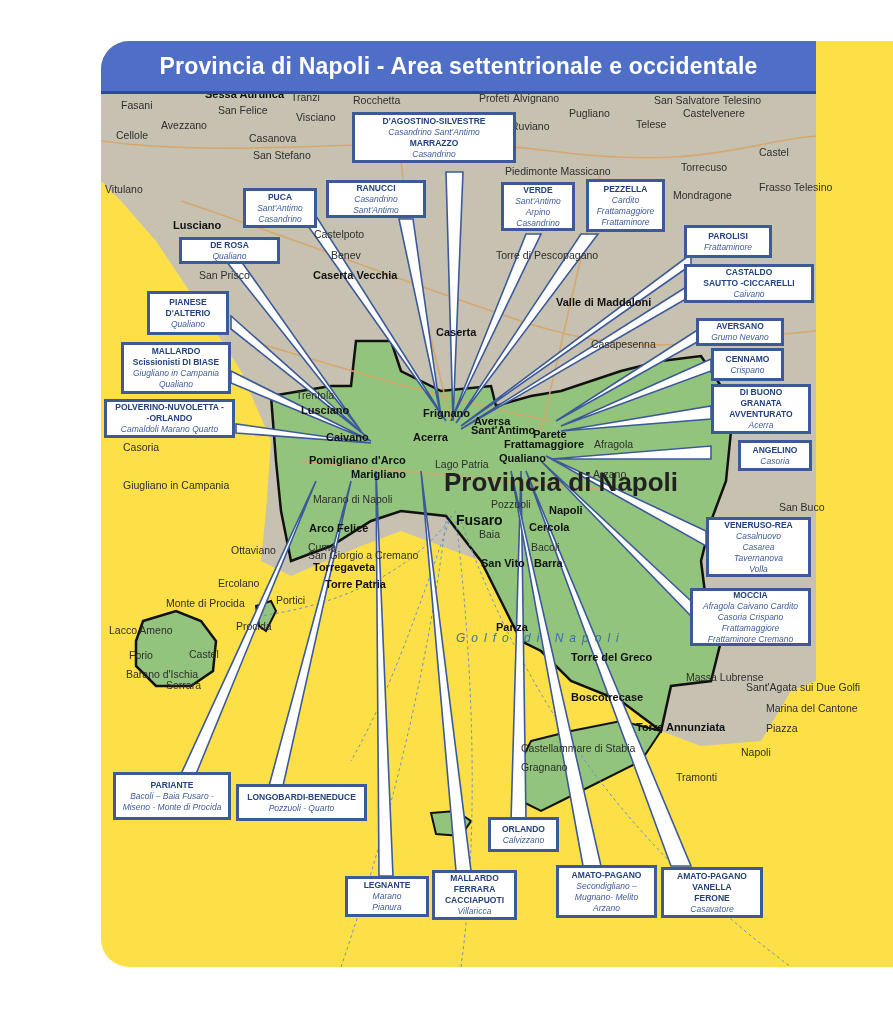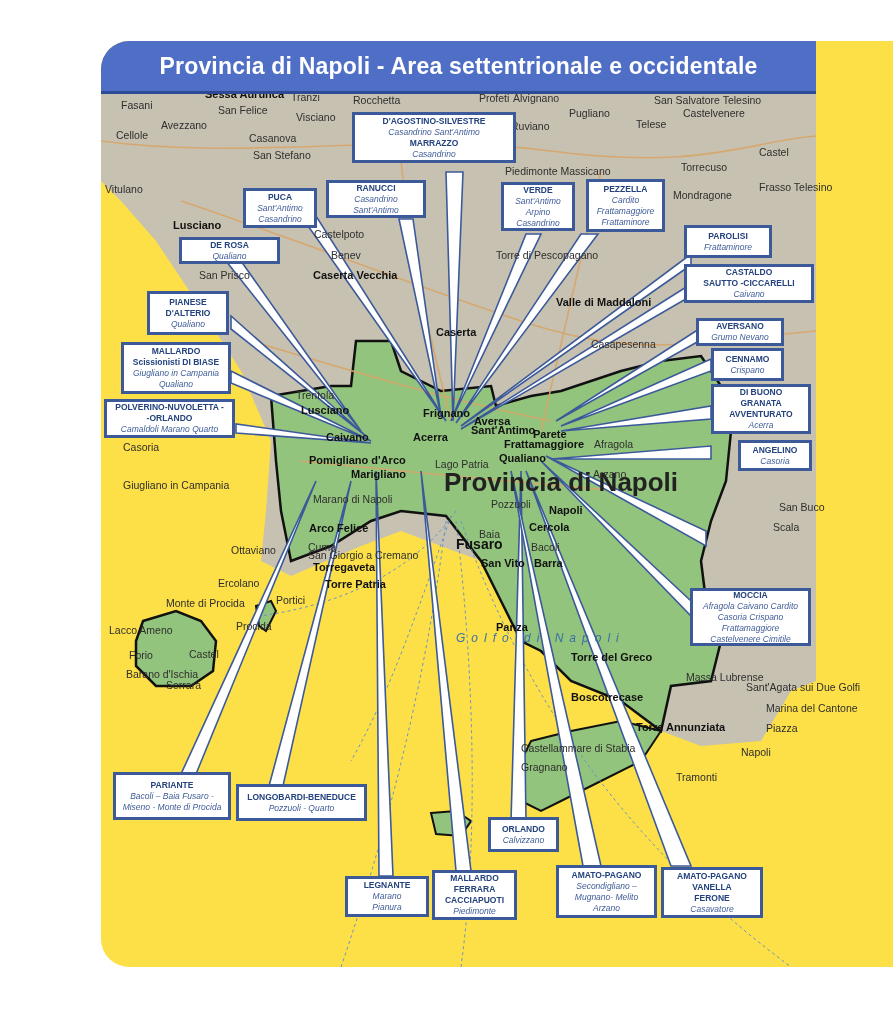--- a/index.html
+++ b/index.html
@@ -125,21 +125,21 @@
   <div class="town b" style="left:398px;top:411px">Qualiano</div>
   <div class="town" style="left:493px;top:397px">Afragola</div>
   <div class="town" style="left:22px;top:400px">Casoria</div>
   <div class="town b" style="left:208px;top:413px">Pomigliano d'Arco</div>
   <div class="town b" style="left:250px;top:427px">Marigliano</div>
   <div class="town" style="left:334px;top:417px">Lago Patria</div>
   <div class="town xl" style="left:343px;top:426px">Provincia di Napoli</div>
   <div class="town" style="left:22px;top:438px">Giugliano in Campania</div>
   <div class="town" style="left:212px;top:452px">Marano di Napoli</div>
   <div class="town" style="left:492px;top:427px">Arzano</div>
-  <div class="town big" style="left:355px;top:495px">Fusaro</div>
+  <div class="town big" style="left:355px;top:471px">Fusaro</div>
   <div class="town" style="left:390px;top:457px">Pozzuoli</div>
   <div class="town b" style="left:448px;top:463px">Napoli</div>
   <div class="town b" style="left:428px;top:480px">Cercola</div>
   <div class="town b" style="left:208px;top:481px">Arco Felice</div>
   <div class="town" style="left:207px;top:500px">Cuma</div>
   <div class="town" style="left:130px;top:503px">Ottaviano</div>
   <div class="town" style="left:207px;top:508px">San Giorgio a Cremano</div>
   <div class="town b" style="left:212px;top:520px">Torregaveta</div>
   <div class="town b" style="left:224px;top:537px">Torre Patria</div>
   <div class="town" style="left:378px;top:487px">Baia</div>
@@ -239,26 +239,33 @@
   <div class="box" style="left:610px;top:343px;width:100px;height:50px">
     <span class="n">DI BUONO</span>
     <span class="n">GRANATA</span>
     <span class="n">AVVENTURATO</span>
     <span class="p">Acerra</span>
   </div>
   <div class="box" style="left:637px;top:399px;width:74px;height:31px">
     <span class="n">ANGELINO</span>
     <span class="p">Casoria</span>
   </div>
+  <div class="box" style="left:605px;top:476px;width:105px;height:60px">
+    <span class="n">VENERUSO-REA</span>
+    <span class="p">Casalnuovo</span>
+    <span class="p">Casarea</span>
+    <span class="p">Tavernanova</span>
+    <span class="p">Volla</span>
+  </div>
   <div class="box" style="left:589px;top:547px;width:121px;height:58px">
     <span class="n">MOCCIA</span>
     <span class="p">Afragola Caivano Cardito</span>
     <span class="p">Casoria Crispano</span>
     <span class="p">Frattamaggiore</span>
-    <span class="p">Castelvenere Cimitile</span>
+    <span class="p">Frattaminore Cremano</span>
   </div>
   <div class="box" style="left:135px;top:743px;width:131px;height:37px">
     <span class="n">LONGOBARDI-BENEDUCE</span>
     <span class="p">Pozzuoli - Quarto</span>
   </div>
   <div class="box" style="left:12px;top:731px;width:118px;height:48px">
     <span class="n">PARIANTE</span>
     <span class="p">Bacoli – Baia Fusaro -</span>
     <span class="p">Miseno - Monte di Procida</span>
   </div>
@@ -268,21 +275,21 @@
   </div>
   <div class="box" style="left:244px;top:835px;width:84px;height:41px">
     <span class="n">LEGNANTE</span>
     <span class="p">Marano</span>
     <span class="p">Pianura</span>
   </div>
   <div class="box" style="left:331px;top:829px;width:85px;height:50px">
     <span class="n">MALLARDO</span>
     <span class="n">FERRARA</span>
     <span class="n">CACCIAPUOTI</span>
-    <span class="p">Piedimonte</span>
+    <span class="p">Villaricca</span>
   </div>
   <div class="box" style="left:455px;top:824px;width:101px;height:53px">
     <span class="n">AMATO-PAGANO</span>
     <span class="p">Secondigliano –</span>
     <span class="p">Mugnano- Melito</span>
     <span class="p">Arzano</span>
   </div>
   <div class="box" style="left:560px;top:826px;width:102px;height:51px">
     <span class="n">AMATO-PAGANO</span>
     <span class="n">VANELLA</span>

